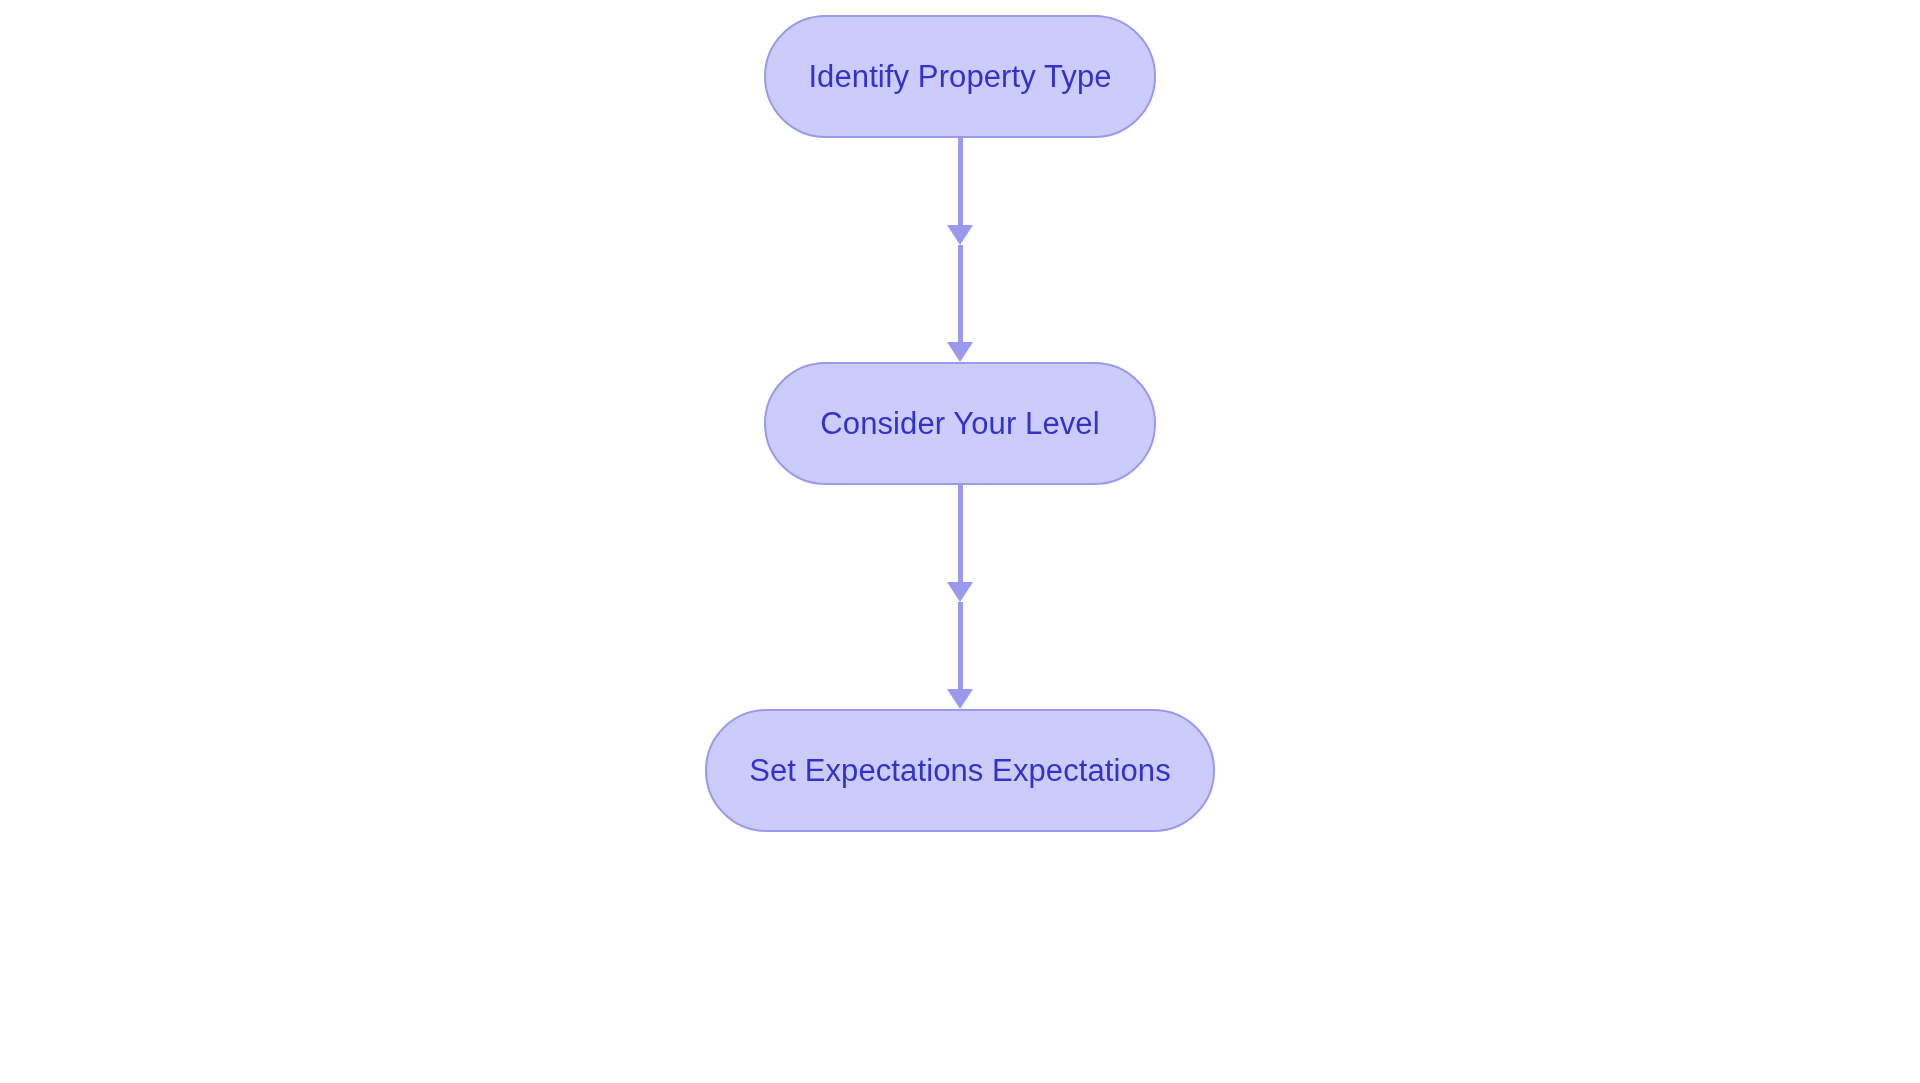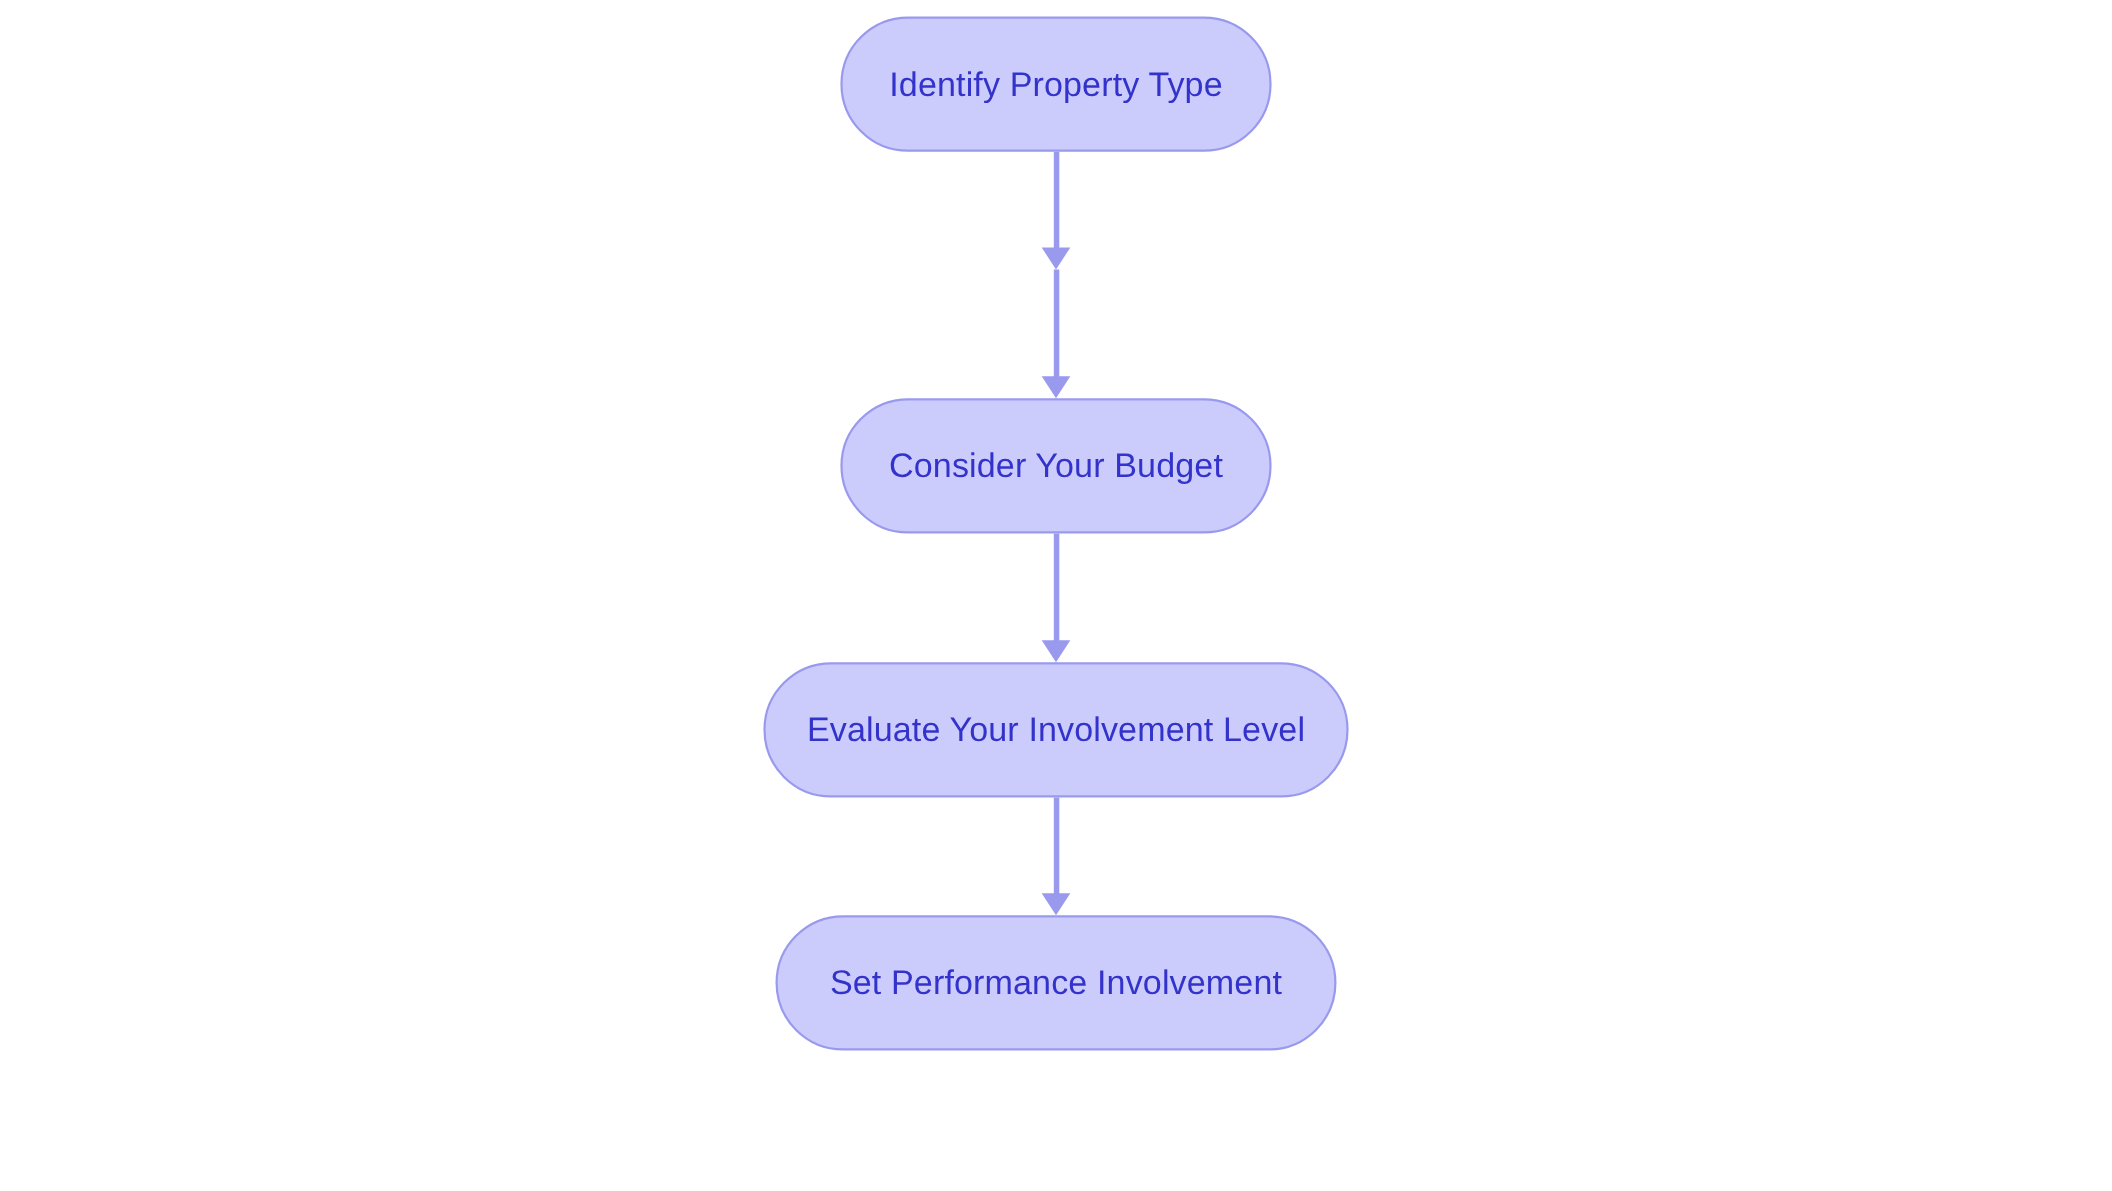--- a/index.html
+++ b/index.html
@@ -109,35 +109,32 @@
       <div class="connector-arrow"></div>
     </div>
 
 
     <div class="connector conn-h2">
       <div class="connector-line"></div>
       <div class="connector-arrow"></div>
     </div>
 
     <div class="node node-w3">
-      <span class="node-label">Consider Your Budget</span>
+      <span class="node-label">Consider Your Level</span>
     </div>
 
     <div class="connector conn-h3">
       <div class="connector-line"></div>
       <div class="connector-arrow"></div>
     </div>
 
-    <div class="node node-w4">
-      <span class="node-label">Evaluate Your Involvement Level</span>
-    </div>
 
     <div class="connector conn-h4">
       <div class="connector-line"></div>
       <div class="connector-arrow"></div>
     </div>
 
     <div class="node node-w5">
-      <span class="node-label">Set Performance Involvement</span>
+      <span class="node-label">Set Expectations Expectations</span>
     </div>
 
   </div>
 </div>
 
 </body></html>

